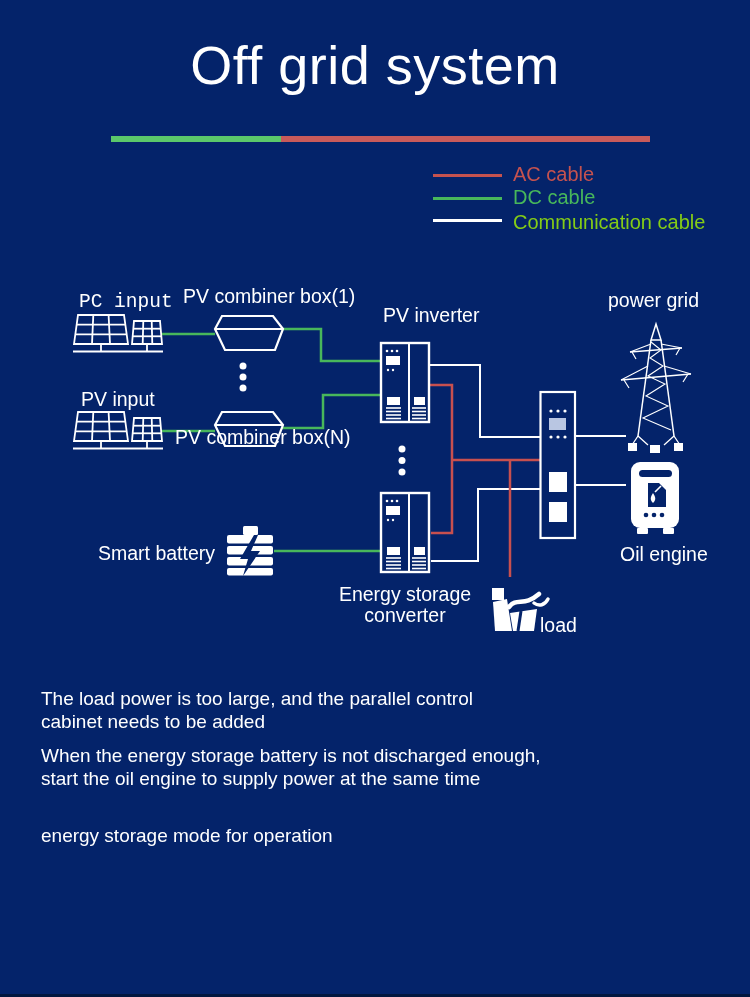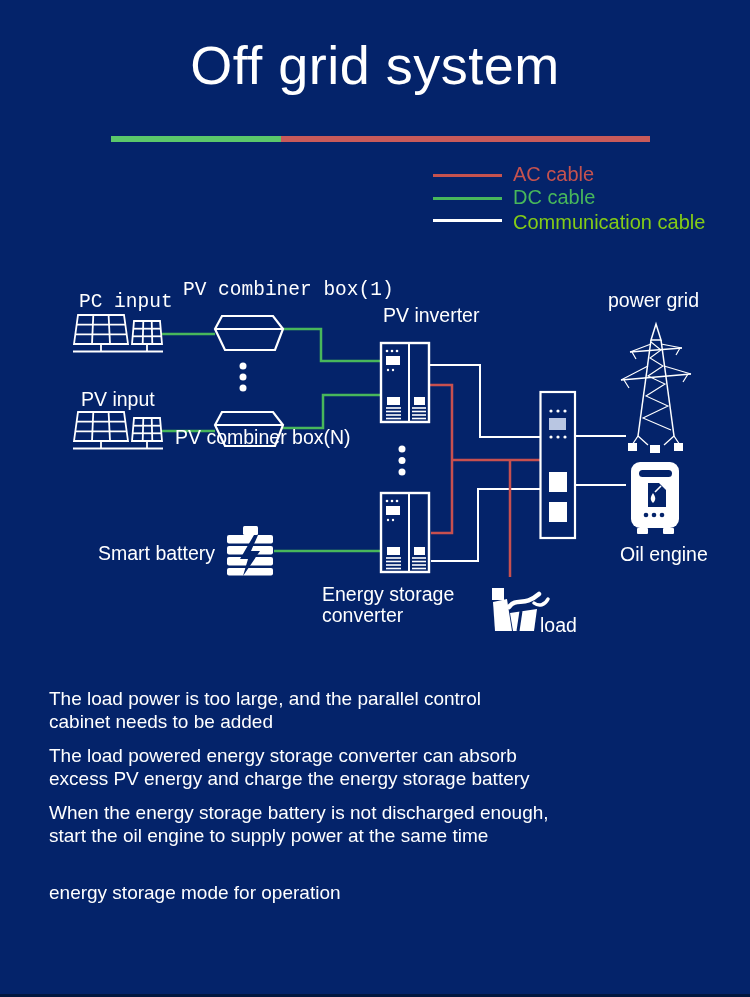--- a/index.html
+++ b/index.html
@@ -17,32 +17,32 @@
   .ll-dc{top:197px;background:#48b75b;}
   .ll-comm{top:219px;background:#ffffff;}
   .lt-ac{top:163px;color:#c5524f;}
   .lt-dc{top:186px;color:#48b75b;}
   .lt-comm{top:211px;color:#84cc16;}
 
   .diagram-svg{position:absolute;left:0;top:0;pointer-events:none;}
 
   .dlabel{position:absolute;font-size:19.5px;white-space:nowrap;color:#ffffff;}
   #lbl-pc-input{left:79px;top:291px;font-family:Liberation Mono, monospace;}
-  #lbl-combiner1{left:183px;top:279px;font-family:Liberation Mono, monospace;}
+  #lbl-combiner1{left:183px;top:285px;}
   #lbl-inverter{left:363px;top:304px;margin-left:20px;}
   #lbl-pv-input{left:81px;top:388px;}
   #lbl-combinerN{left:175px;top:426px;}
   #lbl-power-grid{left:608px;top:289px;}
   #lbl-smart-battery{left:98px;top:542px;}
-  #lbl-esc{left:322px;top:584px;width:166px;line-height:21px;}
+  #lbl-esc{left:322px;top:584px;width:166px;text-align:center;line-height:21px;}
   #lbl-load{left:540px;top:614px;}
   #lbl-oil-engine{left:620px;top:543px;}
 
   .notes{position:absolute;left:37px;top:688px;width:680px;font-size:19px;line-height:22.5px;}
-  .note{margin:0 0 12px 12px;}
+  .note{margin:0 0 12px 4px;}
   .bottom-strip{position:absolute;left:0;bottom:0;width:100%;height:3px;background:#02173f;}
 </style>
 </head>
 <body>
 
 <div class="page">
 
   <h1 class="title">Off grid system</h1>
   <div class="bar-seg bar-green"></div>
   <div class="bar-seg bar-red"></div>
@@ -260,24 +260,20 @@
   </div>
   <div class="dlabel" id="lbl-load">load</div>
   <div class="dlabel" id="lbl-oil-engine">Oil engine</div>
 
   <div class="notes">
     <p class="note">
       <span>The load power is too large, and the parallel control</span><br>
       <span> cabinet needs to be added</span>
     </p>
     <p class="note">
-      <span>The load powered energy storage converter can absorb</span><br>
-      <span>excess PV energy and charge the energy storage battery</span>
-    </p>
-    <p class="note">
       <span>When the energy storage battery is not discharged enough,</span><br>
       <span>start the oil engine to supply power at the same time</span>
     </p>
     <p class="note">
       <br>
       <span>energy storage mode for operation</span>
     </p>
   </div>
 
   <div class="bottom-strip"></div>

